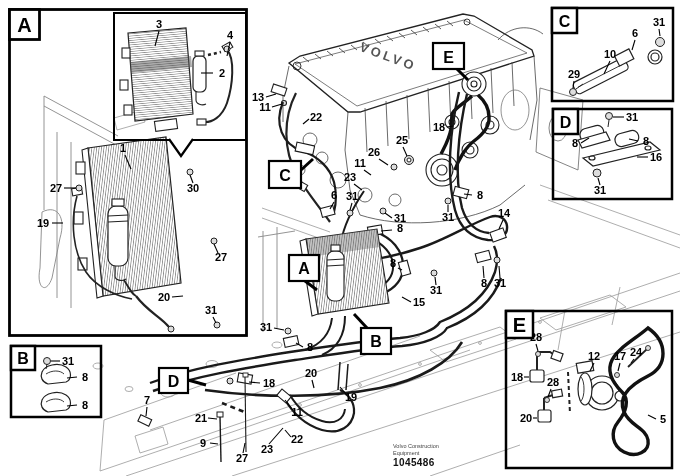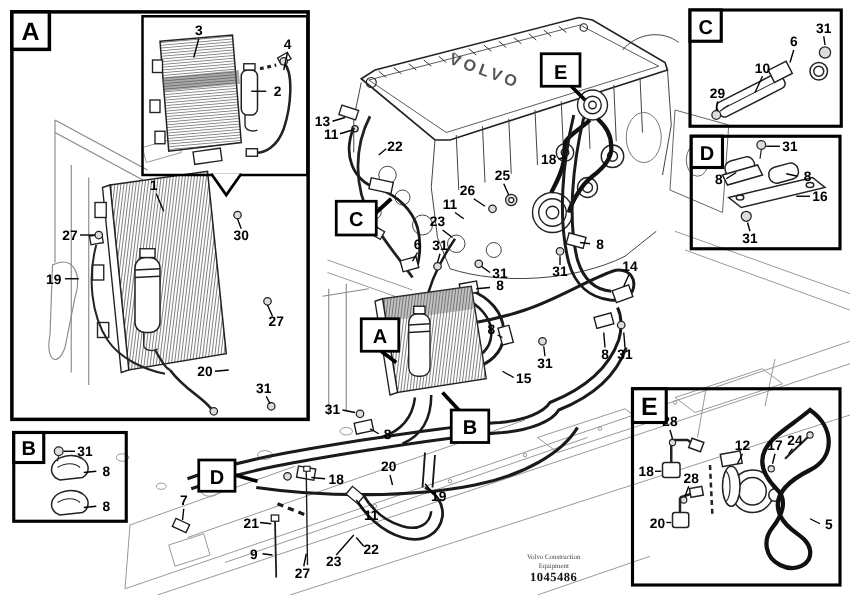--- a/index.html
+++ b/index.html
@@ -3,21 +3,21 @@
 <meta charset="utf-8">
 <style>
   html,body{margin:0;padding:0;background:#fff;}
   .stage{position:relative;width:680px;height:476px;background:#ffffff;overflow:hidden;
          font-family:"Liberation Sans",sans-serif;}
   .stage svg{position:absolute;left:0;top:0;}
   .co text{font:bold 11px "Liberation Sans",sans-serif;text-anchor:middle;fill:#000;}
   .co line{stroke:#000;stroke-width:1.1;}
   .lblbig{font:bold 20px "Liberation Sans",sans-serif;text-anchor:middle;fill:#000;}
   .lblmed{font:bold 16px "Liberation Sans",sans-serif;text-anchor:middle;fill:#000;}
-  .credit{position:absolute;left:393px;top:443px;width:100px;text-align:center;color:#444;font-family:Liberation Serif, serif;}
+  .credit{position:absolute;left:393px;top:443px;width:100px;color:#444;}
   .credit .s{font-size:5.5px;line-height:6.5px;}
   .credit .n{font-size:10px;line-height:11px;font-weight:bold;color:#111;letter-spacing:.4px;margin-top:1px;}
 </style>
 </head>
 <body>
 
 <div class="stage">
 <svg width="680" height="476" viewBox="0 0 680 476">
   <defs>
     <pattern id="pfin" width="2.4" height="4" patternUnits="userSpaceOnUse" patternTransform="rotate(7)">

